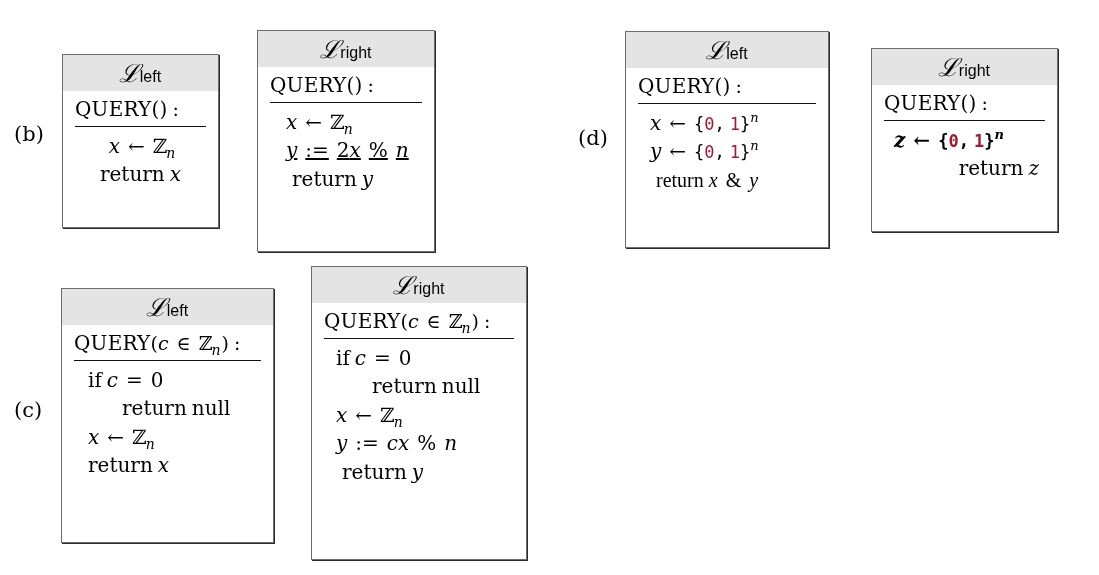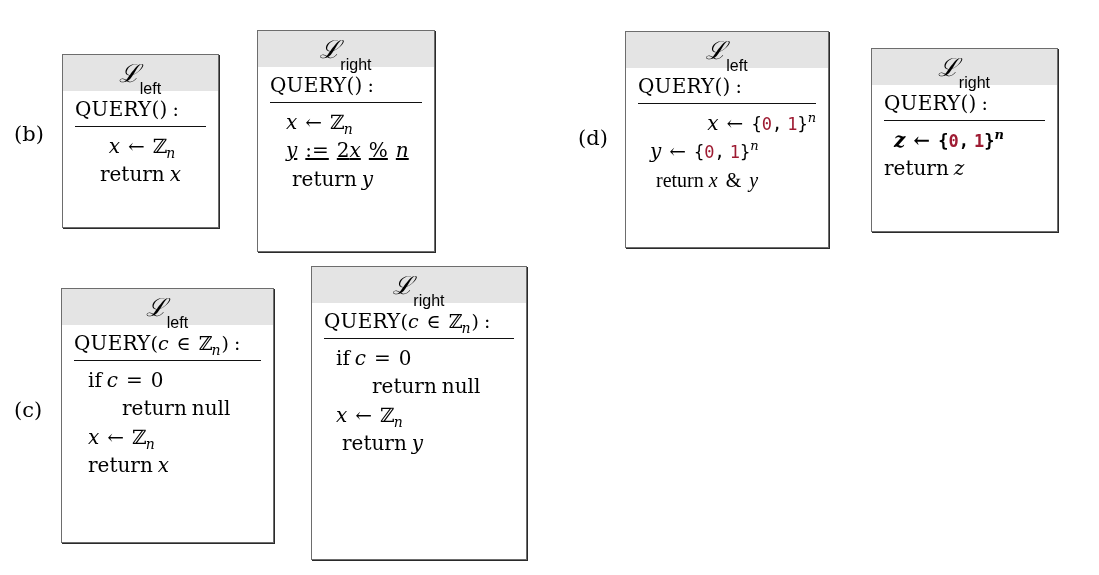--- a/index.html
+++ b/index.html
@@ -48,21 +48,21 @@
     font-family: "DejaVu Serif", serif;
     font-size: 25px;
     position: relative;
     top: 1px;
     padding-right: 1px;
   }
   .Lname .sub {
     font-size: 16px;
     font-family: "Liberation Sans", sans-serif;
     position: relative;
-    top: 13px;
+    top: 1px;
     left: -1px;
     margin-top: 36px;
   }
 
   
   .sig {
     font-size: 19px;
     white-space: nowrap;
     padding-bottom: 2px;
     line-height: 1.25;
@@ -196,38 +196,41 @@
     <div class="rule"></div>
     <div class="line" style="padding-left:12px;">
       <span>if</span><span class="sp"></span><span class="it">c</span><span class="spw"></span><span>=</span><span class="spw"></span><span>0</span>
     </div>
     <div class="line" style="padding-left:48px;">
       <span>return</span><span class="sp"></span><span>null</span>
     </div>
     <div class="line" style="padding-left:12px;">
       <span class="it">x</span><span class="spw"></span><span>←</span><span class="spw"></span><span class="bb">ℤ</span><span class="sbn">n</span>
     </div>
+    <div class="line" style="padding-left:12px;">
+      <span class="it">y</span><span class="spw"></span><span>:=</span><span class="spw"></span><span class="it">c</span><span class="it">x</span><span class="spw"></span><span>%</span><span class="spw"></span><span class="it">n</span>
+    </div>
     <div class="line" style="padding-left:18px;">
       <span>return</span><span class="sp"></span><span class="it">y</span>
     </div>
   </div>
 </div>
 
 <div class="figlabel" style="left:578px; top:126px;">(d)</div>
 
 <div class="libbox" style="left:625px; top:31px; width:204px; height:217px;">
   <div class="head">
     <span class="Lname"><span class="cal">ℒ</span><span class="sub">left</span></span>
   </div>
   <div class="body">
     <div class="sig">
       <span class="sc">QUERY</span><span class="sc">()</span><span class="sp"></span><span>:</span>
     </div>
     <div class="rule"></div>
-    <div class="line" style="padding-left:12px;text-align:right;">
+    <div class="line" style="padding-left:12px;">
       <span class="it">x</span><span class="spw"></span><span>←</span><span class="spw"></span><span class="mono">{</span><span class="mono red">0</span><span class="mono">,</span><span class="sp"></span><span class="mono red">1</span><span class="mono">}</span><span class="sup">n</span>
     </div>
     <div class="line" style="padding-left:12px;">
       <span class="it">y</span><span class="spw"></span><span>←</span><span class="spw"></span><span class="mono">{</span><span class="mono red">0</span><span class="mono">,</span><span class="sp"></span><span class="mono red">1</span><span class="mono">}</span><span class="sup">n</span>
     </div>
     <div class="line" style="padding-left:18px;font-family:Liberation Serif, serif;">
       <span>return</span><span class="sp"></span><span class="it">x</span><span class="spw"></span><span>&amp;</span><span class="spw"></span><span class="it">y</span>
     </div>
   </div>
 </div>
@@ -237,17 +240,17 @@
     <span class="Lname"><span class="cal">ℒ</span><span class="sub">right</span></span>
   </div>
   <div class="body">
     <div class="sig">
       <span class="sc">QUERY</span><span class="sc">()</span><span class="sp"></span><span>:</span>
     </div>
     <div class="rule"></div>
     <div class="line" style="padding-left:10px;font-weight:bold;">
       <span class="it">z</span><span class="spw"></span><span>←</span><span class="spw"></span><span class="mono">{</span><span class="mono red">0</span><span class="mono">,</span><span class="sp"></span><span class="mono red">1</span><span class="mono">}</span><span class="sup">n</span>
     </div>
-    <div class="line" style="text-align:left; padding-right:6px;">
+    <div class="line" style="text-align:right; padding-right:6px;">
       <span>return</span><span class="sp"></span><span class="it">z</span>
     </div>
   </div>
 </div>
 
 </body></html>

